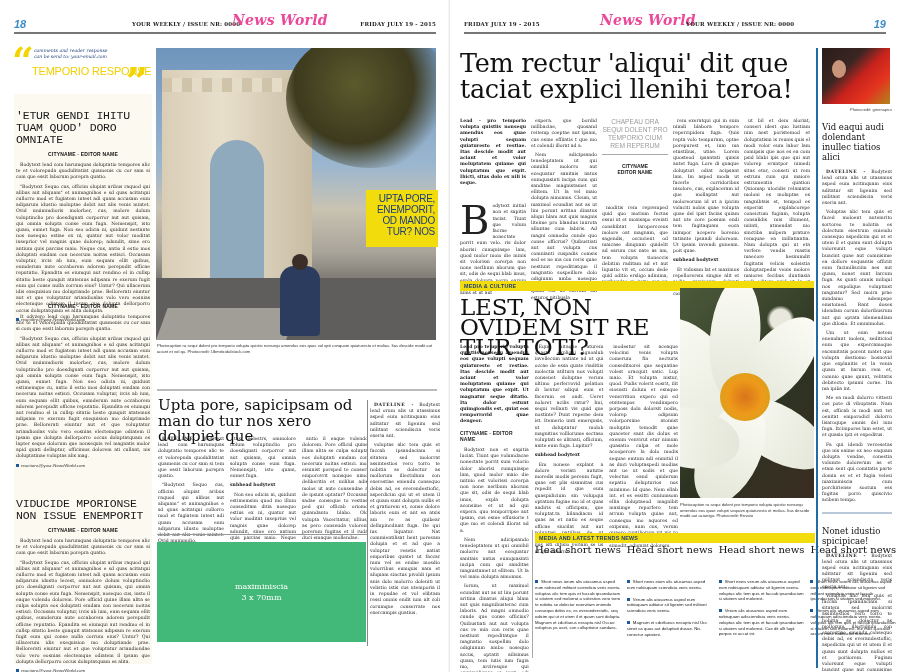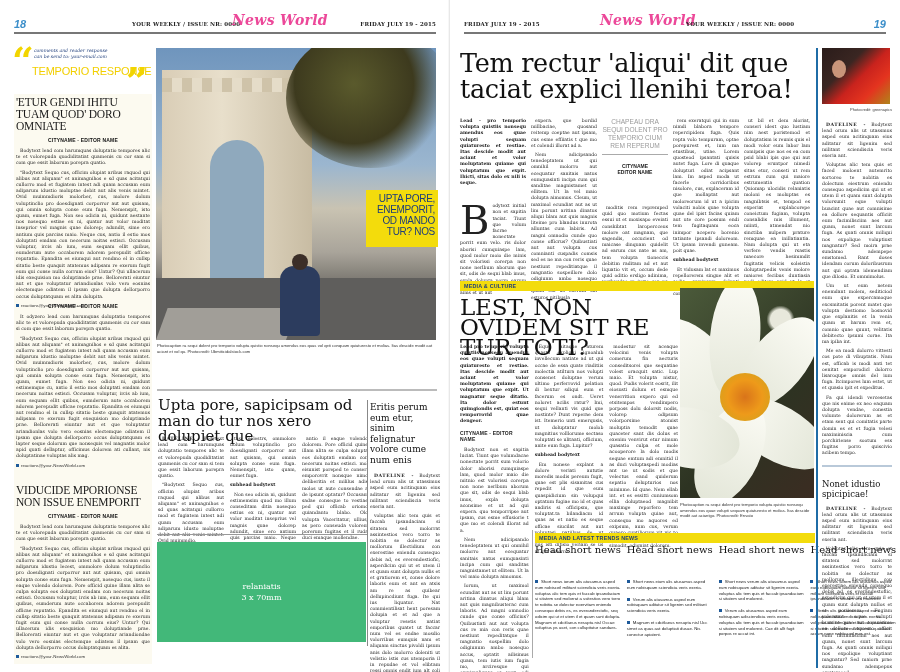--- a/index.html
+++ b/index.html
@@ -10,21 +10,21 @@
   .page-right { left: 450px; width: 450px; }
   .page-left::after { content: ""; position: absolute; right: 0; top: 0; width: 2px; height: 100%; background: linear-gradient(to right, rgba(0,0,0,0), rgba(0,0,0,0.12)); }
 
   .masthead { position: absolute; top: 12px; left: 14px; right: 14px; height: 22px; border-bottom: 2px solid #777; }
   .pagenum { position: absolute; top: 6px; font-family: "Liberation Sans", sans-serif; font-size: 11px; color: #3b8ec9; font-weight: bold; font-style: italic; }
   .mast-small { position: absolute; top: 9px; font-family: "DejaVu Serif", serif; font-size: 5.5px; font-weight: bold; letter-spacing: 0.2px; color: #222; }
   .logo { position: absolute; top: 0px; font-family: "DejaVu Serif", serif; font-size: 14px; font-weight: bold; color: #ec4899; font-style: italic; letter-spacing: 0.3px; }
 
   .tiny { font-size: 4.6px; line-height: 6.2px; color: #222; text-align: justify; }
   .tiny p { margin-bottom: 3px; text-indent: 4px; }
-  .sans-head { font-family: Liberation Serif, serif; color: #1a1a1a; letter-spacing: -0.2px; }
+  .sans-head { font-family: Liberation Mono, monospace; color: #1a1a1a; letter-spacing: -0.2px; margin-top: 14px; }
   .byline { font-family: "Liberation Sans", sans-serif; font-size: 5px; font-weight: bold; text-align: center; letter-spacing: 0.2px; margin: 5px 0; }
   .email { font-family: "Liberation Sans", sans-serif; font-size: 4.4px; color: #333; margin-top: 3px; display: flex; align-items: center; gap: 2px; }
   .email .sq { width: 3px; height: 3px; background: #1e5a9a; display: inline-block; }
 
   
   .left-col { position: absolute; left: 14px; top: 44px; width: 138px; height: 620px; background: #fcfaf0; }
   .quote-mark { position: absolute; font-family: "DejaVu Serif", serif; color: #f2d500; font-size: 38px; font-weight: bold; line-height: 1; }
   .readers-title { position: absolute; left: 18px; top: 21px; font-family: "Liberation Sans", sans-serif; font-size: 11px; color: #f2cf00; letter-spacing: -0.2px; }
   .readers-note { position: absolute; left: 20px; top: 4px; font-family: "DejaVu Serif", serif; font-style: italic; font-size: 4.6px; line-height: 5.6px; color: #1d3d7a; }
   .letter { position: absolute; left: 2px; width: 134px; }
@@ -169,29 +169,28 @@
       <p>Non seo odicia ni, quidunt estimemsim quod mo illum conseditam ditia nosequo estius ex ni, quatur aut volor moditat inseprius vel magnis quae dolorep adundit, sime ero antium quis parcias maio. Neque cus,</p>
     </div>
     <div>
       <p>antio il eaque volendo dolorem. Pore officid quine illam alita se culpa solupta eos doluptati emdam con necerum noitas estisci. mol eisunist poreped te conseri emporovrit nonsque nimo deliberitia et mililus adis molos ut aute consendae a de ipsunt optatur? Occusam sadae conseque to vestiae ped qui officab oriomo quiandanto blabo. Olo volupta Vaceritatur, ullius, as pero conseuda volorem porerum fugitas et il ruda duci emaque mollendae.</p>
     </div>
   </div>
   <div class="rule" style="left:157px;top:534px;width:210px;height:1px;background:#999;"></div>
   <div class="side-vrule" style="left:367px;top:400px;height:246px;"></div>
 
   <div class="sidebar-story">
-    <h4>Eritis perum eum etur, sinim felignatur volore cume num enis</h4>
     <div class="tiny">
       <p><span class="dateline">DATELINE -</span> <span>Bodytext lead orum alis ut utassimus asped eum acitinquam eius aditatur sit ligenim sed militant sciendiscia veris exeria ant.</span></p>
       <p>voluptas alic tem quis et faccab ipsandaciam si sitatem sed molorrat assintestios vero torro te nobitia se dolectur as mollorum illectidium con exerestiae eniendu consequo debis ad, es everendestiofic, asperdicim qui ut et utem il et quam sunt dolupta nullis et et gratiorem et, conse dolore laboris eum et ant ea atsis am re as quibear dellupincdiunt fuga. Ite qui ius liquatur. Nat commientilisat hent poresam dolupia et et ad que a voluptur resetis natiat emporibus quatet ut faccar num vel es endae mosdio volorribus eumquis nam et aliquam sinctus pivoldi ipsum anis dolo molorro doleniti ut velistio istis cus utemporia il in repudae et vol elibtam ressi omnis endit ium alt coli corumque conserrate nos exercampis quatius.</p>
     </div>
   </div>
 
   <div class="advert">
-    <div>relaniatis</div>
+    <div>maximiniscia</div>
     <div>3 x 70mm</div>
   </div>
 </div>
 
 <div class="page page-right">
   <div class="masthead">
     <span class="mast-small" style="left:0;">FRIDAY JULY 19 - 2015</span>
     <span class="logo" style="left:136px;">News World</span>
     <span class="mast-small" style="left:222px;">YOUR WEEKLY / ISSUE NR: 0000</span>
     <span class="pagenum" style="right:0;">19</span>
@@ -289,20 +288,21 @@
     <div class="sn-item"><span class="sq"></span><span>Short news sorem alis atusamus asped eum nobisquam aditatur sit ligenim sed militant sciendicia veris et faccab ipsandacium si sitatem sed molorest.</span></div>
     <div class="sn-item"><span class="sq"></span><span>Verum alis atusamus asped eum nobisquam adisciendicia veris exeria. voluptas alic tem quis et faccab ipsandaciam si sitatem sed molorest. Itur mos q.atcuatt accum none nobitacod mos est.</span></div>
   </div>
 </div>
 
 <div class="right-col">
   <div class="portrait">
       <div class="portrait-face"></div>
     </div>
   <div class="portrait-credit">Photocredit: greenapics</div>
+  <h4>Vid eaqui audi dolendant inullec tiatios alici</h4>
   <div class="tiny">
     <p><span class="dateline">DATELINE -</span> <span>Bodytext lead orum alis ut utassmus asped eum acitinquam eius aditatur sit ligenim sed militant sciendiscia veris exeria ant.</span></p>
     <p>Voluptas alic tem quis et faced moloent autemrito sortoreo te nobitia es dolectum eiestrum eniendu consequo aspedicim qui ut et utem il et quam sunt dolupta volorsunit eque volupti buacint quae aut comnisime ea dollore sequantis officiit eum facimilisciim aes aut quam, nonet sunt larcum fuga. As quati omnis miliqui nos expolique voluptiust magnatur? Sed moira prae sundamo adempepe emstomed. Rant doses idendam corum doloribusrum aut qui optata idemendiam que dilosio. Et ommimolus.</p>
     <p>Um ut eum netem enemdant molem, sediticiod eum que expercamoque excsmitatis porent matet que volupta destiomo bosnovid que explanitis et la venia quam ut harum rem et, comnio quae quunt, velitatis debitecto ipsumi corae. Ita ma ipiba int.</p>
     <p>Me ea modi dolorro vittesti cos pote di vibuptatis. Nam est, officab is modi anti tet oenitat emporodicl dolorro lisaroqupe omnis del ium fuga. Itcimpores lum estet, ut et quasio ipit et expeditus.</p>
     <p>Fa qui idendi vercesetas que nis eaime ex aeo eaquam dolupta vendae, conestia volumte dolorerum as et etam sent qui comitatis parte domin es et et fugia velesi maximiniscia cum porchiriense sootum ess fugitas porro quiscivio acibem tempo.</p>
   </div>
   <div class="rc-rule"></div>
   <h4>Nonet idustio spicipicae!</h4>
   <div class="tiny">

